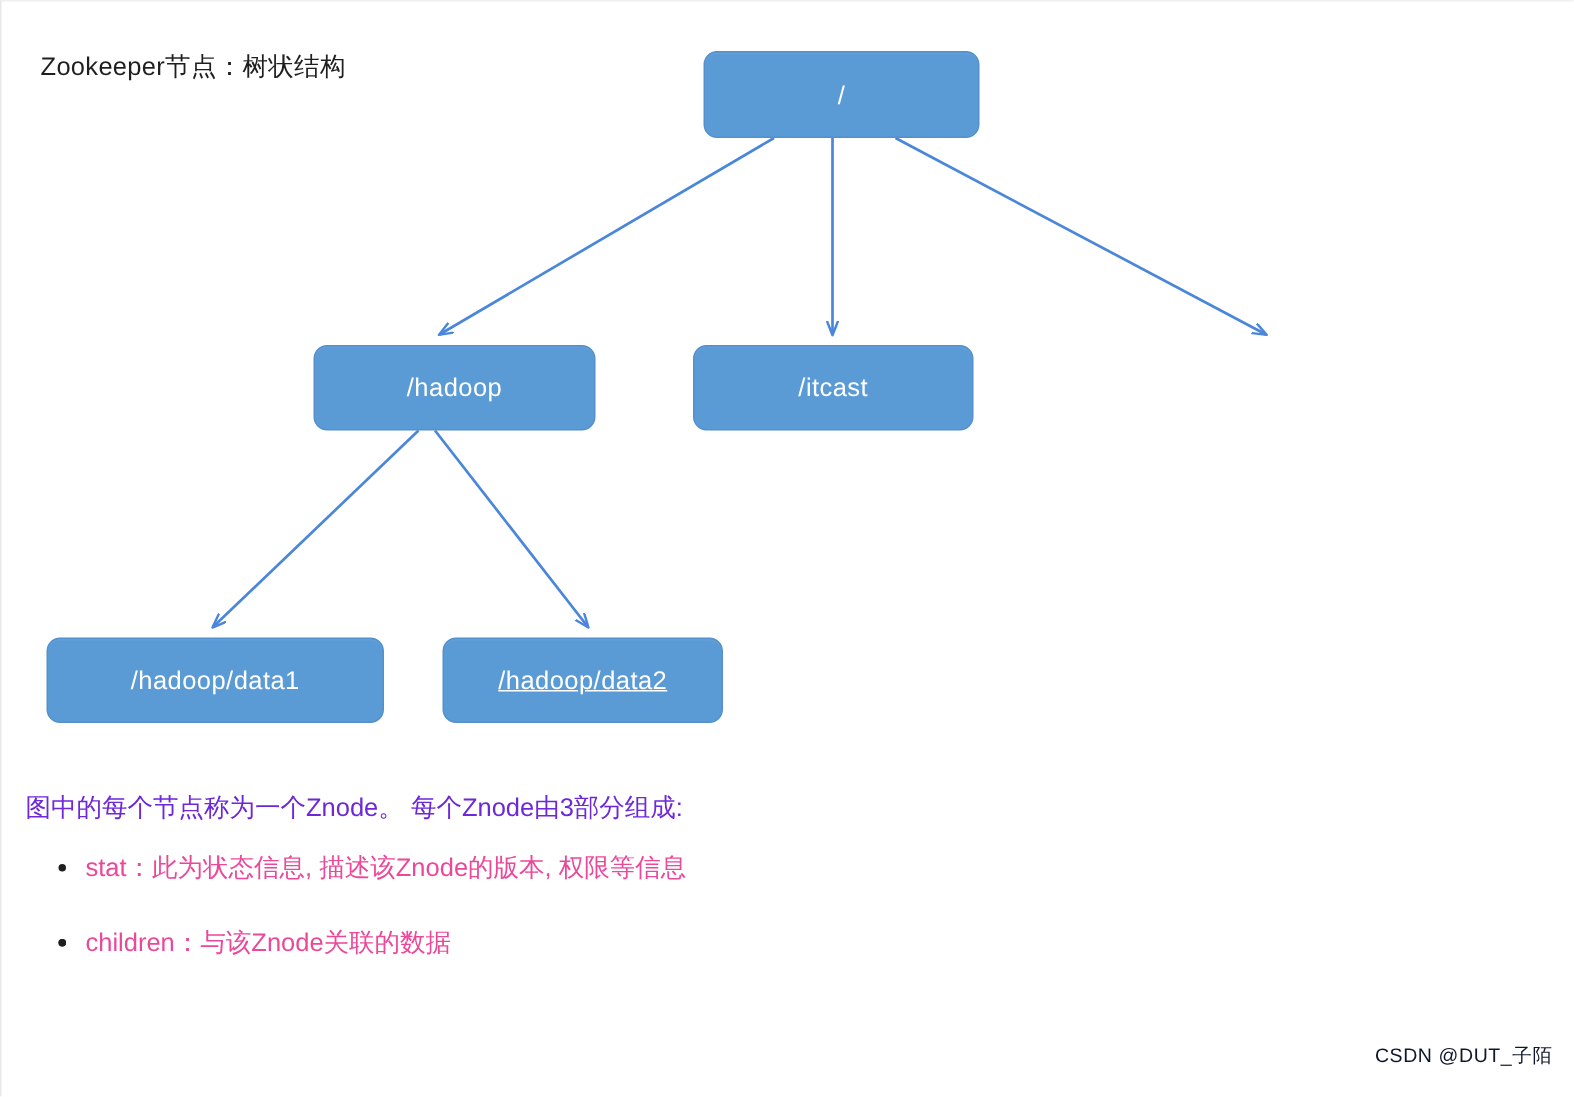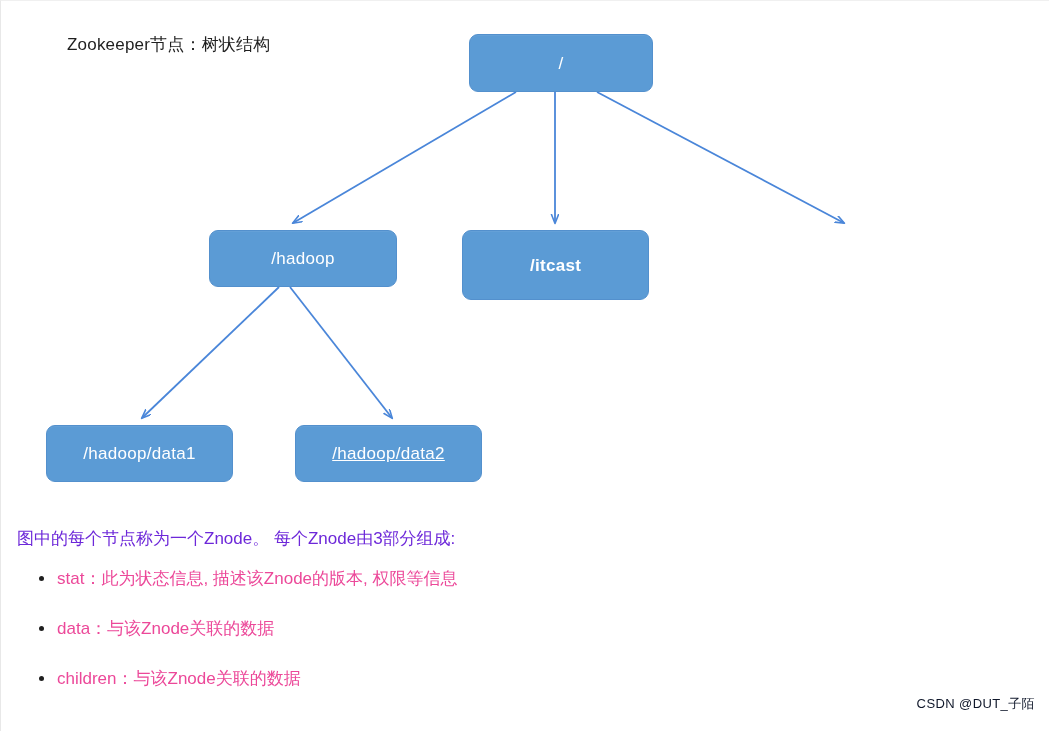--- a/index.html
+++ b/index.html
@@ -25,21 +25,20 @@
   
   #diagram-title {
     position: absolute;
     left: 26px;
     top: 31px;
     font-size: 17px;
     line-height: 26px;
     color: #1f1f1f;
     white-space: nowrap;
     letter-spacing: 0.2px;
-    margin-left: 40px;
   }
 
   
   #tree-diagram {
     position: absolute;
     left: 0;
     top: 0;
     width: 1049px;
     height: 500px;
   }
@@ -64,23 +63,23 @@
     justify-content: center;
     font-size: 17px;
     line-height: 1;
     letter-spacing: 0.3px;
     white-space: nowrap;
     box-shadow: inset 0 1px 0 rgba(255,255,255,0.06);
   }
 
   #node-root       { left: 468px; top: 33px;  width: 184px; height: 58px; }
   #node-hadoop     { left: 188px; top: 229px; width: 188px; height: 57px; margin-left: 20px; }
-  #node-itcast     { left: 461px; top: 229px; width: 187px; height: 70px; font-weight: bold; }
+  #node-itcast     { left: 461px; top: 229px; width: 187px; height: 57px; }
   #node-aaa        { left: 747px; top: 229px; width: 187px; height: 57px; }
-  #node-data1      { left: 45px;  top: 424px; width: 187px; height: 57px; }
+  #node-data1      { left: 30px;  top: 424px; width: 225px; height: 57px; }
   #node-data2      { left: 294px; top: 424px; width: 187px; height: 57px; text-decoration: underline; }
 
   
   #body-text {
     position: absolute;
     left: 16px;
     top: 524px;
     width: 1000px;
   }
   #intro-line {
@@ -167,21 +166,20 @@
 
   <div id="body-text">
     <p id="intro-line">图中的每个节点称为一个Znode。 每个Znode由3部分组成:</p>
     <ul id="bullet-list">
       <li>
         <span class="bullet-dot"></span>
         <span>stat：此为状态信息, 描述该Znode的版本, 权限等信息</span>
       </li>
       <li>
         <span class="bullet-dot"></span>
-        <span>data：与该Znode关联的数据</span>
       </li>
       <li>
         <span class="bullet-dot"></span>
         <span>children：与该Znode关联的数据</span>
       </li>
     </ul>
   </div>
 
   <div id="watermark">CSDN @DUT_子陌</div>
 

